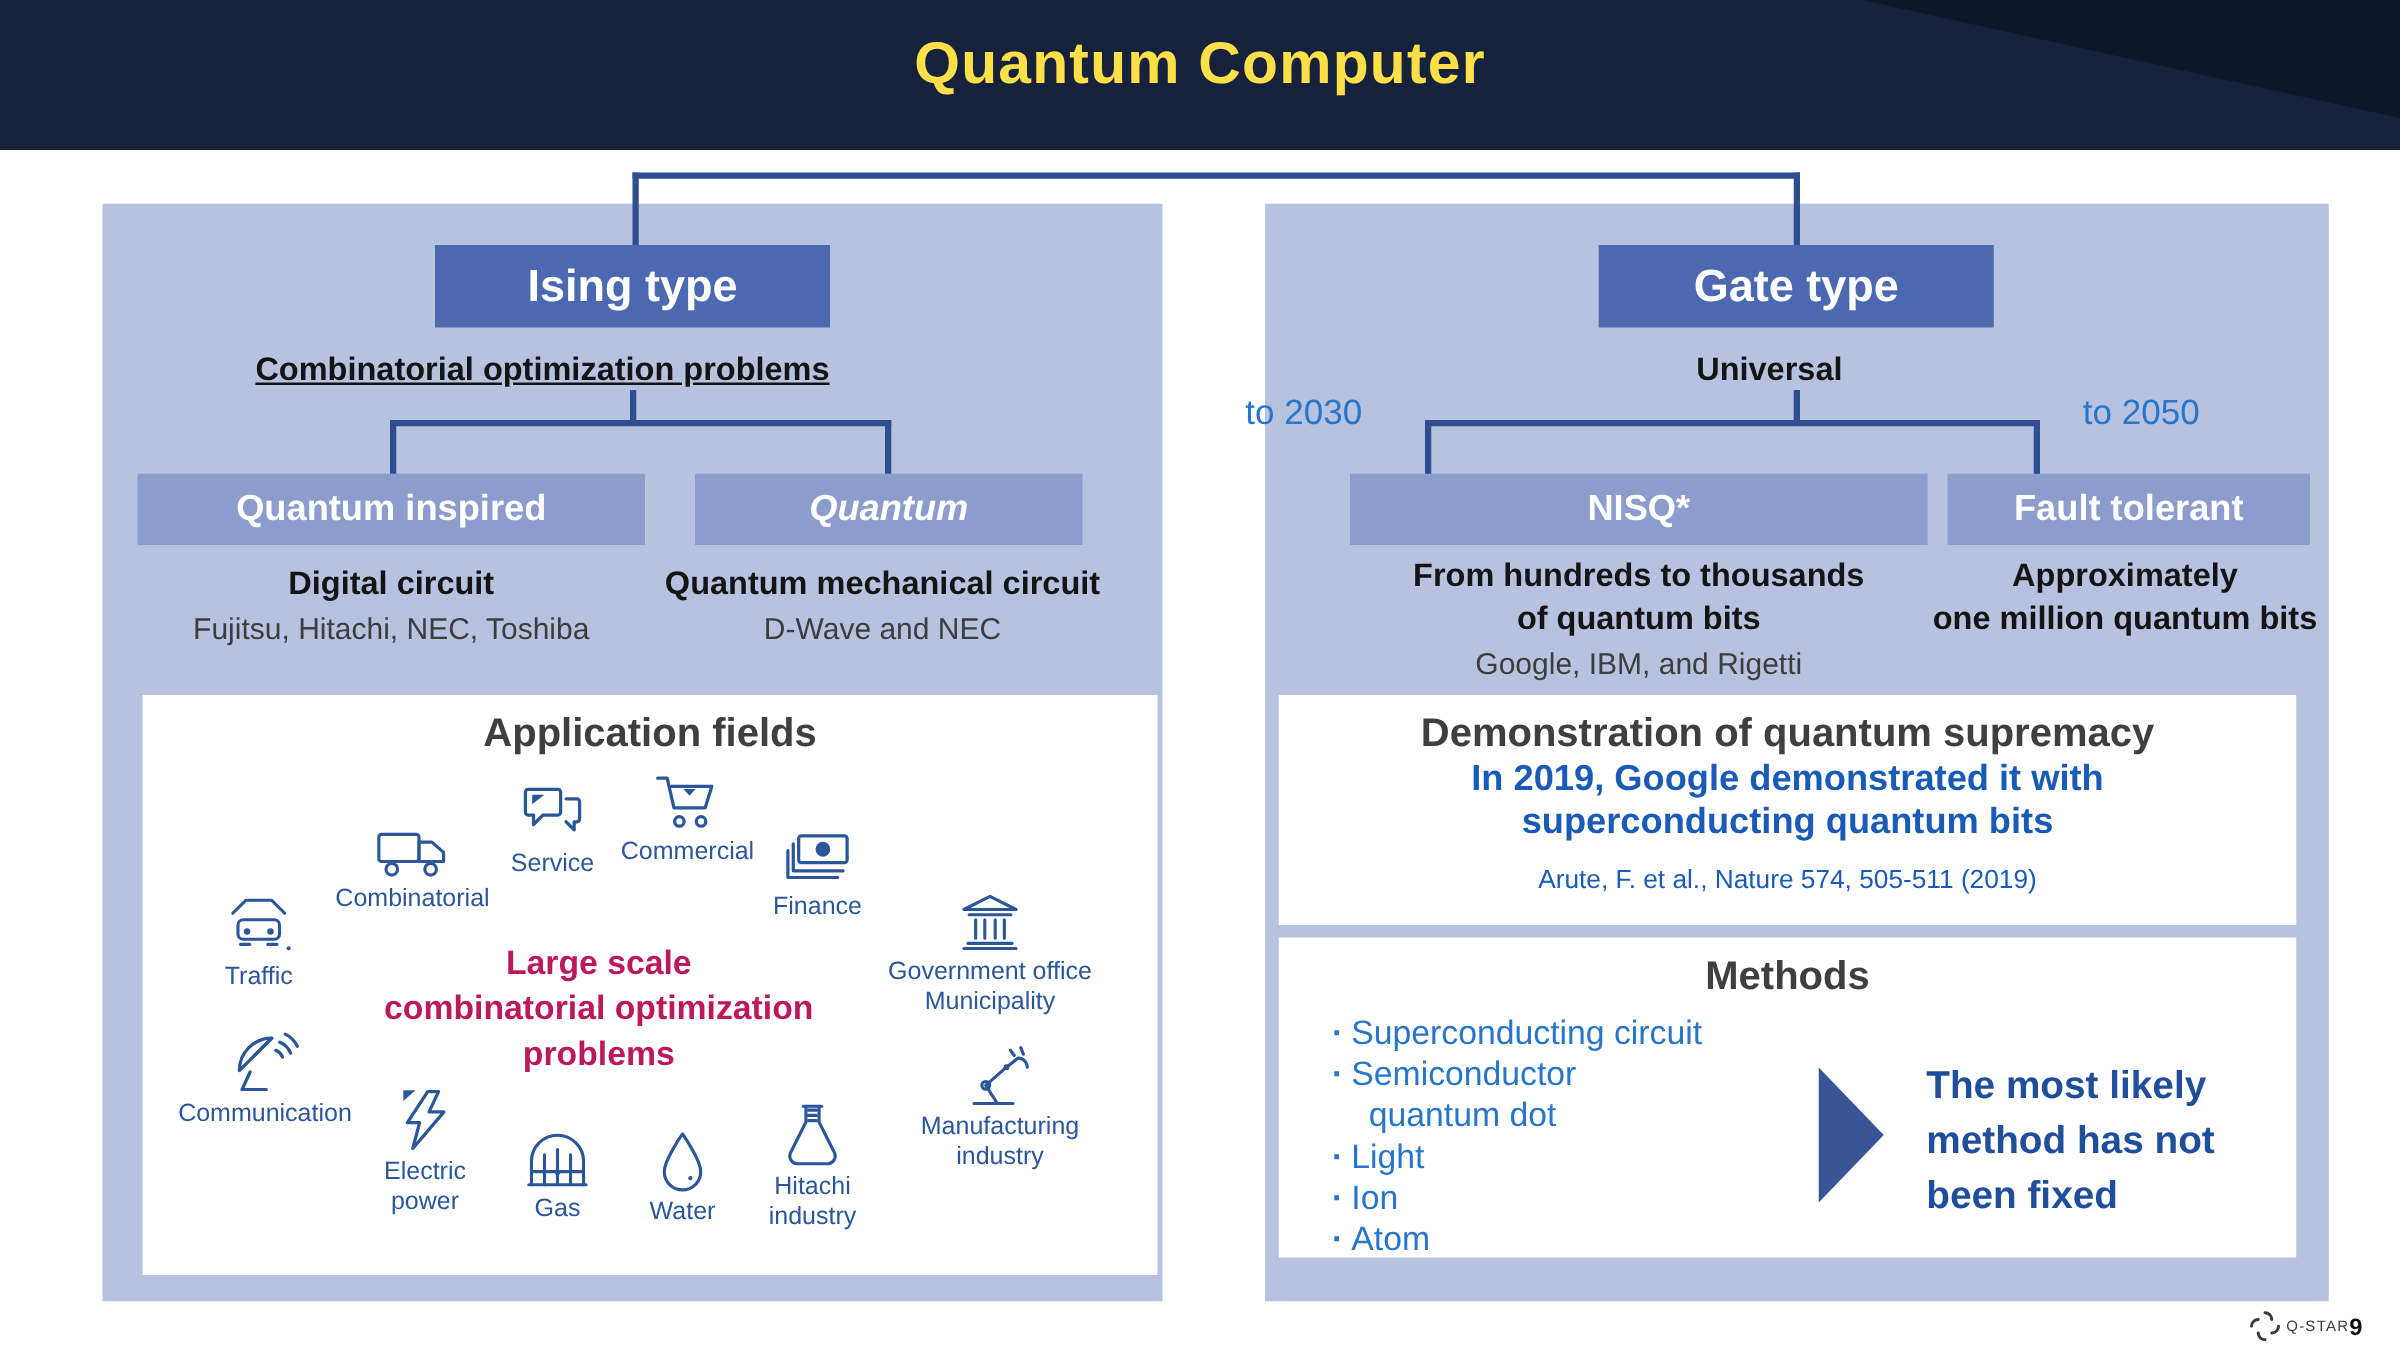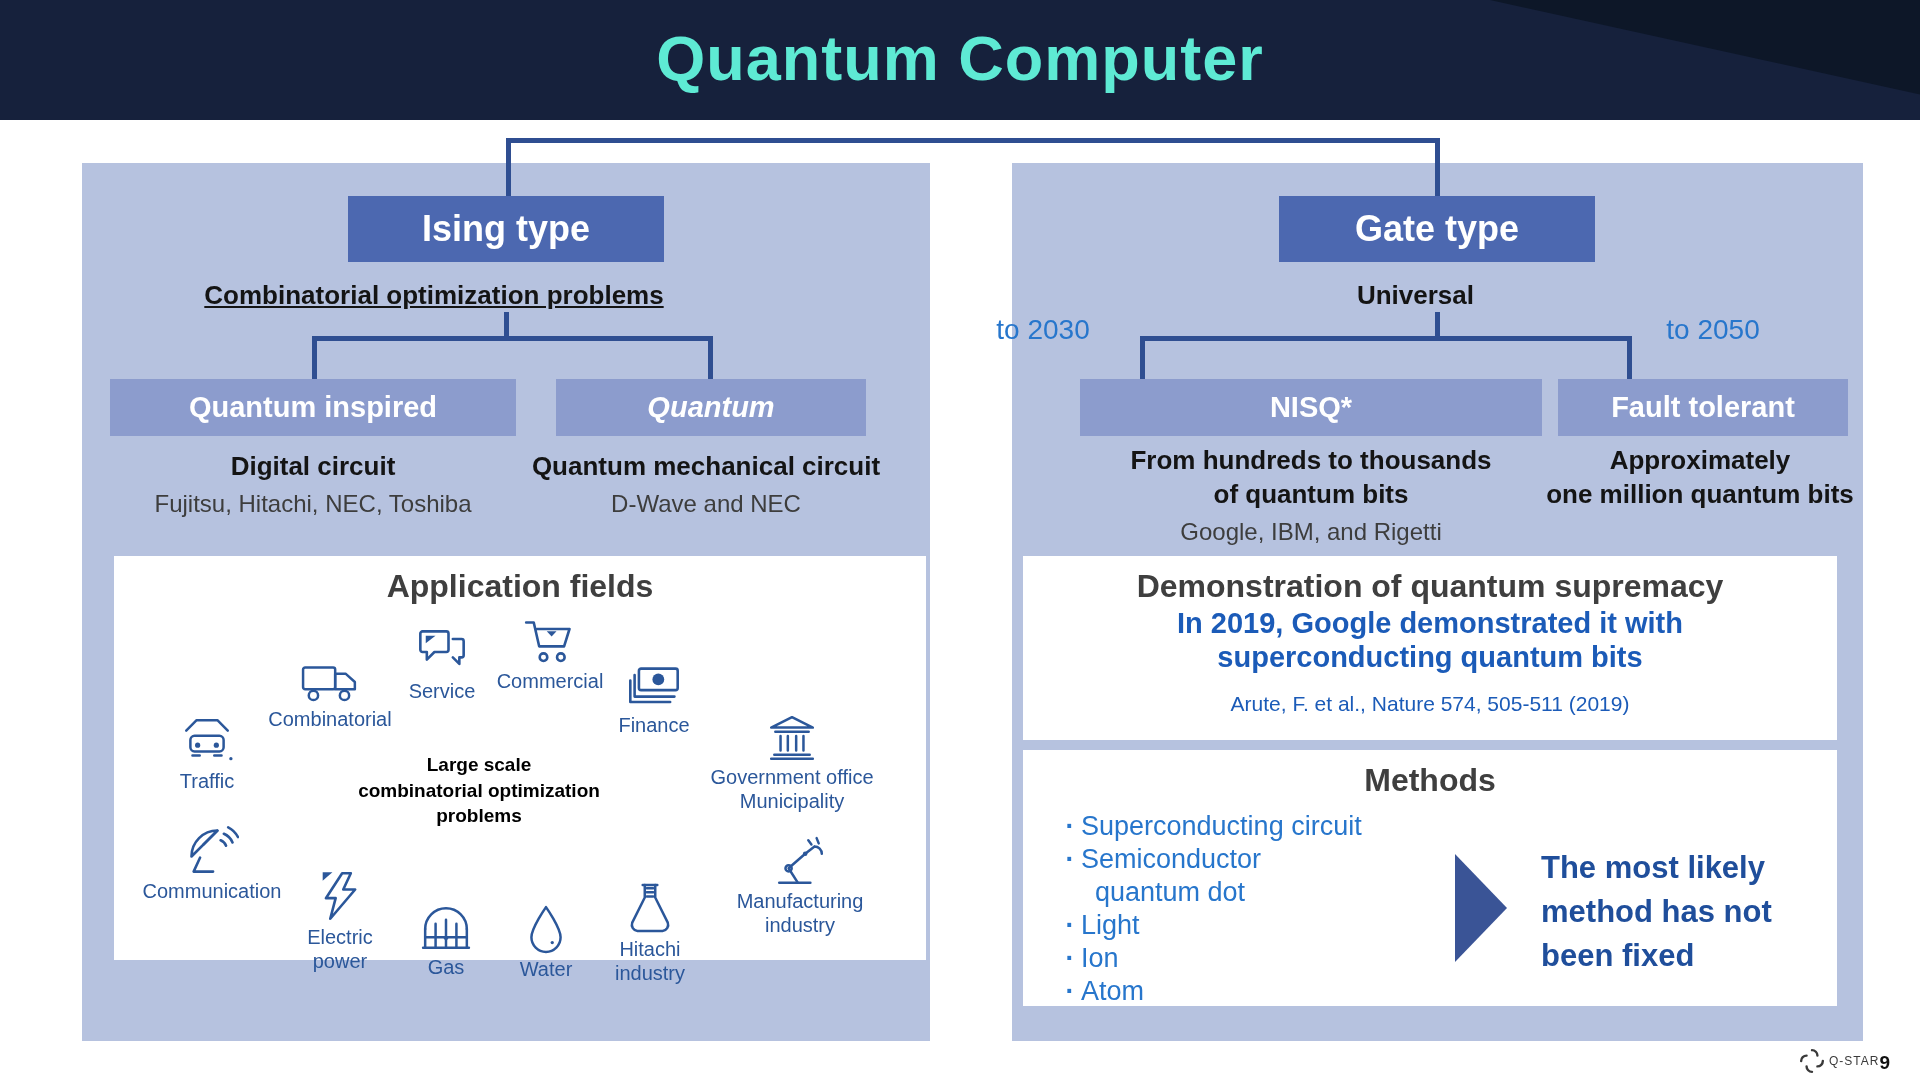--- a/index.html
+++ b/index.html
@@ -4,21 +4,21 @@
 <style>
   html,body{margin:0;padding:0;background:#fff;}
   .slide{position:relative;width:1920px;height:1080px;background:#ffffff;
          font-family:"Liberation Sans","DejaVu Sans",sans-serif;overflow:hidden;}
 
   
   .header{position:absolute;left:0;top:0;width:1920px;height:120px;background:#16213C;}
   .header-accent{position:absolute;right:0;top:0;width:430px;height:118px;
                  background:#0D1728;clip-path:polygon(0 0,100% 0,100% 80%);}
   .header-title{position:absolute;left:0;top:22px;width:1920px;text-align:center;
-                color:#5eead4;font-size:63px;font-weight:bold;letter-spacing:1px;}
+                color:#fde047;font-size:47px;font-weight:bold;letter-spacing:1px;}
 
   
   .line{position:absolute;background:#2F4E91;z-index:3;}
 
   
   .panel{position:absolute;top:163px;height:878px;background:#B6C2DF;}
   .panel-left{left:82px;width:848px;}
   .panel-right{left:1012px;width:851px;}
 
   .type-box{position:absolute;top:196px;width:316px;height:66px;background:#4C68B0;
@@ -35,21 +35,21 @@
              color:#141414;line-height:1.3;z-index:4;}
   .desc-small{position:absolute;text-align:center;font-size:24px;color:#3D3D3D;z-index:4;}
 
   
   .white-box{position:absolute;background:#ffffff;z-index:4;}
   .box-title{position:absolute;left:0;top:12px;width:100%;text-align:center;
              font-size:32px;font-weight:bold;color:#3F3F3F;}
 
   
   .app-center{position:absolute;left:150px;top:196px;width:430px;text-align:center;
-              font-size:19px;font-weight:bold;color:#000000;line-height:1.35;}
+              font-size:27px;font-weight:bold;color:#be185d;line-height:1.35;}
   .field{position:absolute;display:flex;flex-direction:column;align-items:center;}
   .field .lbl{font-size:20px;color:#2B579A;line-height:1.22;text-align:center;}
   .field svg{display:block;margin-bottom:3px;}
 
   
   .sup-blue{position:absolute;left:0;top:50px;width:100%;text-align:center;
             font-size:29px;font-weight:bold;color:#1B5BB8;line-height:1.18;}
   .sup-cite{position:absolute;left:0;top:136px;width:100%;text-align:center;
             font-size:21px;color:#1B5BB8;}
 
@@ -96,21 +96,21 @@
   <div class="line" style="left:708px;top:336px;width:5px;height:47px;"></div>
 
   <div class="sub-box" style="left:110px;width:406px;">Quantum inspired</div>
   <div class="sub-box" style="left:556px;width:310px;font-style:italic;">Quantum</div>
 
   <div class="desc-bold" style="left:110px;width:406px;top:450px;">Digital circuit</div>
   <div class="desc-small" style="left:110px;width:406px;top:490px;">Fujitsu, Hitachi, NEC, Toshiba</div>
   <div class="desc-bold" style="left:490px;width:432px;top:450px;">Quantum mechanical circuit</div>
   <div class="desc-small" style="left:490px;width:432px;top:490px;">D-Wave and NEC</div>
 
-  <div class="white-box" style="left:114px;top:556px;width:812px;height:404px;">
+  <div class="white-box" style="left:114px;top:556px;width:812px;height:464px;">
     <div class="box-title">Application fields</div>
 
     <div class="app-center">
       <div>Large scale</div>
       <div>combinatorial optimization</div>
       <div>problems</div>
     </div>
 
     <div class="field" style="left:116px;top:106px;width:200px;">
       <svg width="58" height="42" viewBox="0 0 56 40" fill="none" stroke="#2B579A" stroke-width="2.4" stroke-linecap="round" stroke-linejoin="round">

